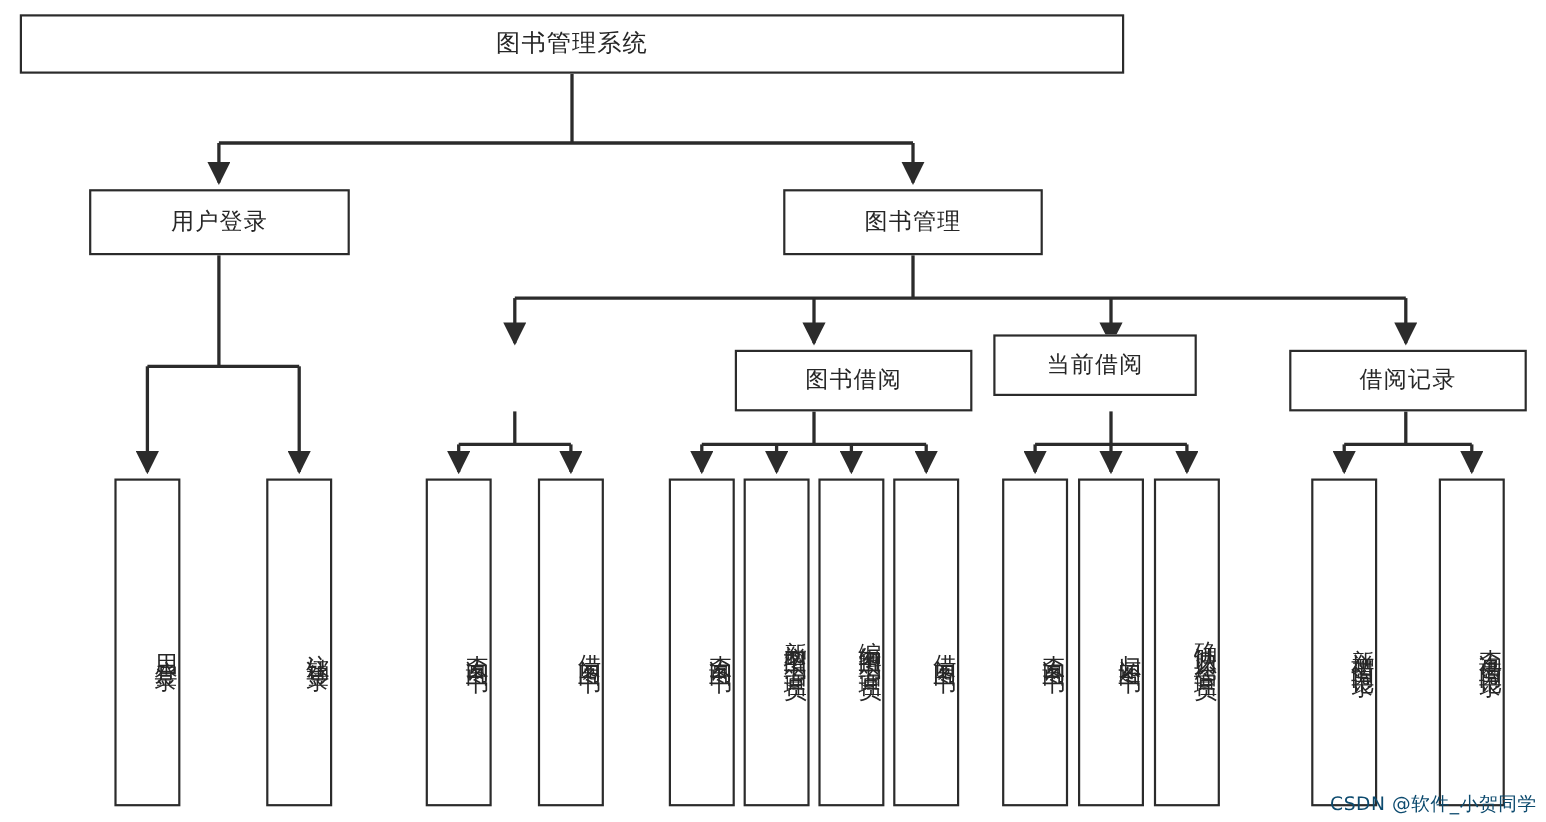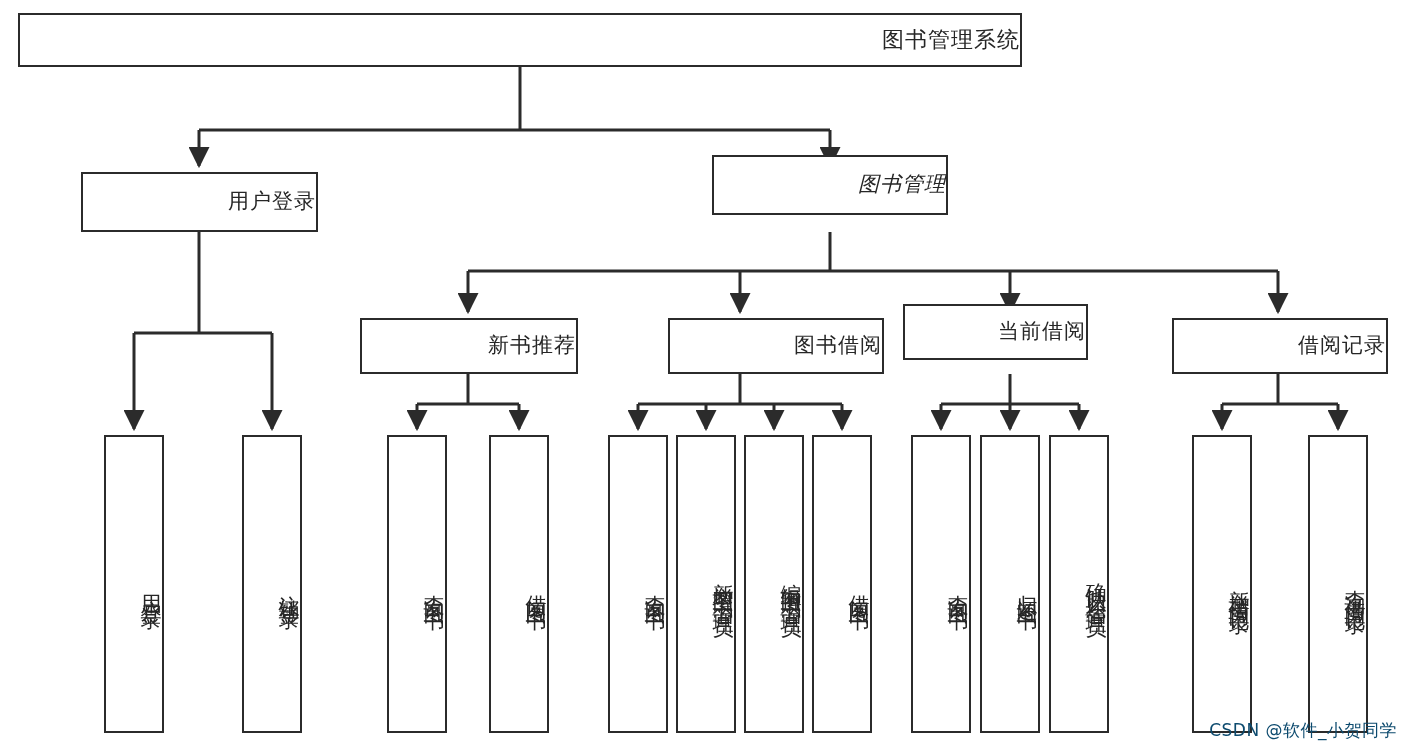--- a/index.html
+++ b/index.html
@@ -33,21 +33,20 @@
     background: #ffffff;
     display: flex;
     align-items: center;
     justify-content: center;
     color: #262626;
   }
   .node.horiz {
     font-size: 21px;
     letter-spacing: 1px;
     line-height: 1.2;
-    justify-content: flex-end;
   }
   .node.root {
     font-size: 22px;
   }
   .node.vert {
     writing-mode: vertical-rl;
     text-orientation: upright;
     font-size: 21px;
     letter-spacing: 5px;
     line-height: 1.1;
@@ -129,27 +128,24 @@
     </g>
   </svg>
 
   <div class="node horiz root" style="left:18px; top:13px; width:1004px; height:54px;">
     <span>图书管理系统</span>
   </div>
 
   <div class="node horiz" style="left:81px; top:172px; width:237px; height:60px;">
     <span>用户登录</span>
   </div>
-  <div class="node horiz" style="left:712px; top:155px; width:236px; height:60px;font-style:italic;">
+  <div class="node horiz" style="left:712px; top:172px; width:236px; height:60px;">
     <span>图书管理</span>
   </div>
 
-  <div class="node horiz" style="left:360px; top:318px; width:218px; height:56px;">
-    <span>新书推荐</span>
-  </div>
   <div class="node horiz" style="left:632px; top:318px; width:216px; height:56px;margin-left:36px;">
     <span>图书借阅</span>
   </div>
   <div class="node horiz" style="left:903px; top:304px; width:185px; height:56px;">
     <span>当前借阅</span>
   </div>
   <div class="node horiz" style="left:1172px; top:318px; width:216px; height:56px;">
     <span>借阅记录</span>
   </div>
 

